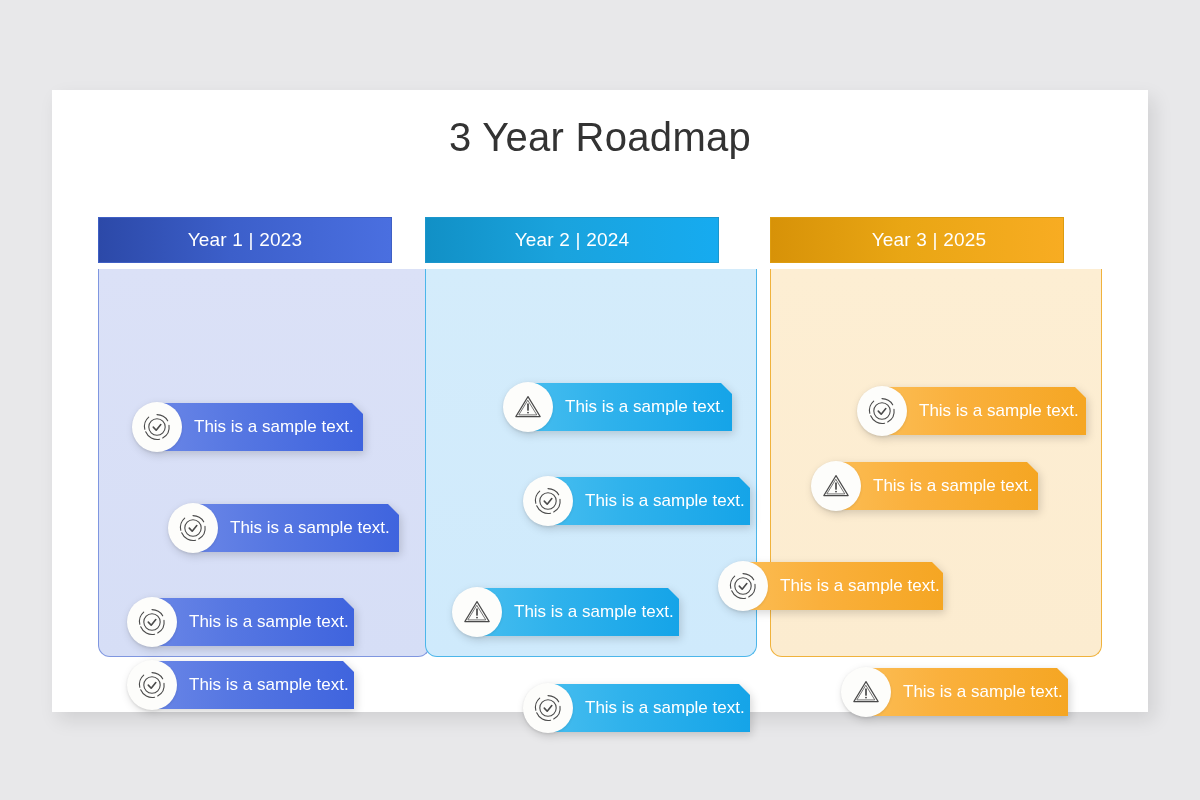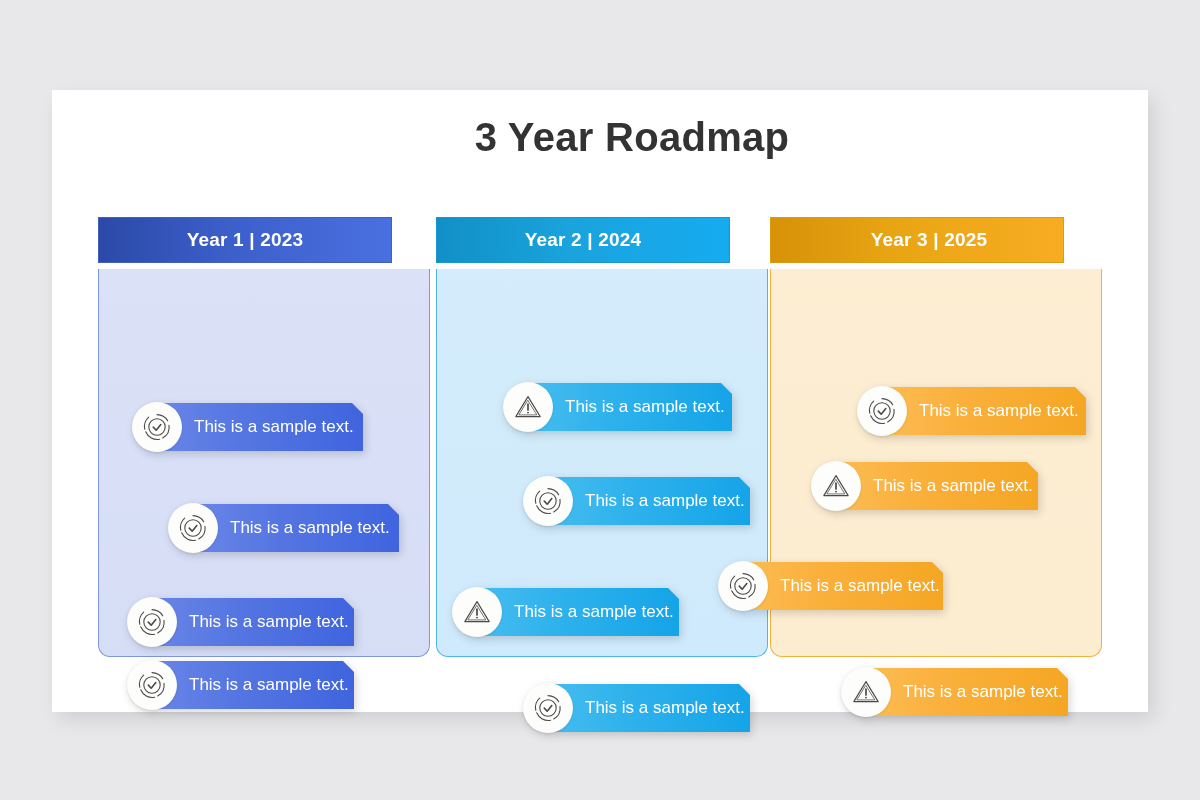--- a/index.html
+++ b/index.html
@@ -24,24 +24,23 @@
     box-shadow: 6px 8px 18px rgba(0,0,0,0.10);
   }
 
   .slide-title {
     position: absolute;
     left: 0;
     top: 25px;
     width: 100%;
     text-align: center;
     font-size: 40px;
-    font-weight: 700;
+    font-weight: 400;
     color: #333333;
     letter-spacing: 0.3px;
-    padding-left: 32px;
   }
   .slide-subtitle {
     position: absolute;
     left: 0;
     top: 83px;
     width: 100%;
     text-align: center;
     font-size: 15px;
     font-weight: 400;
     color: #3b3b3b;
@@ -55,35 +54,35 @@
     height: 540px;
   }
 
   .column {
     position: absolute;
     top: 0;
     width: 332px;
     height: 540px;
   }
   .col-0 { left: 0px; }
-  .col-1 { left: 338px; }
+  .col-1 { left: 327px; }
   .col-2 { left: 672px; }
 
   .col-header {
     position: absolute;
     left: 0;
     top: 0;
     width: 294px;
     height: 46px;
     display: flex;
     align-items: center;
     justify-content: center;
     color: #ffffff;
     font-size: 19px;
-    font-weight: bold;
+    font-weight: normal;
     letter-spacing: 0.2px;
     box-sizing: border-box;
   }
   .col-0 .col-header {
     background: linear-gradient(to right, #2c49a8 0%, #3c5fca 45%, #4a6fe0 100%);
     border: 1px solid #3f5fc4;
   }
   .col-1 .col-header {
     background: linear-gradient(to right, #1190c6 0%, #1aa3dd 45%, #16abf0 100%);
     border: 1px solid #1b96cc;

